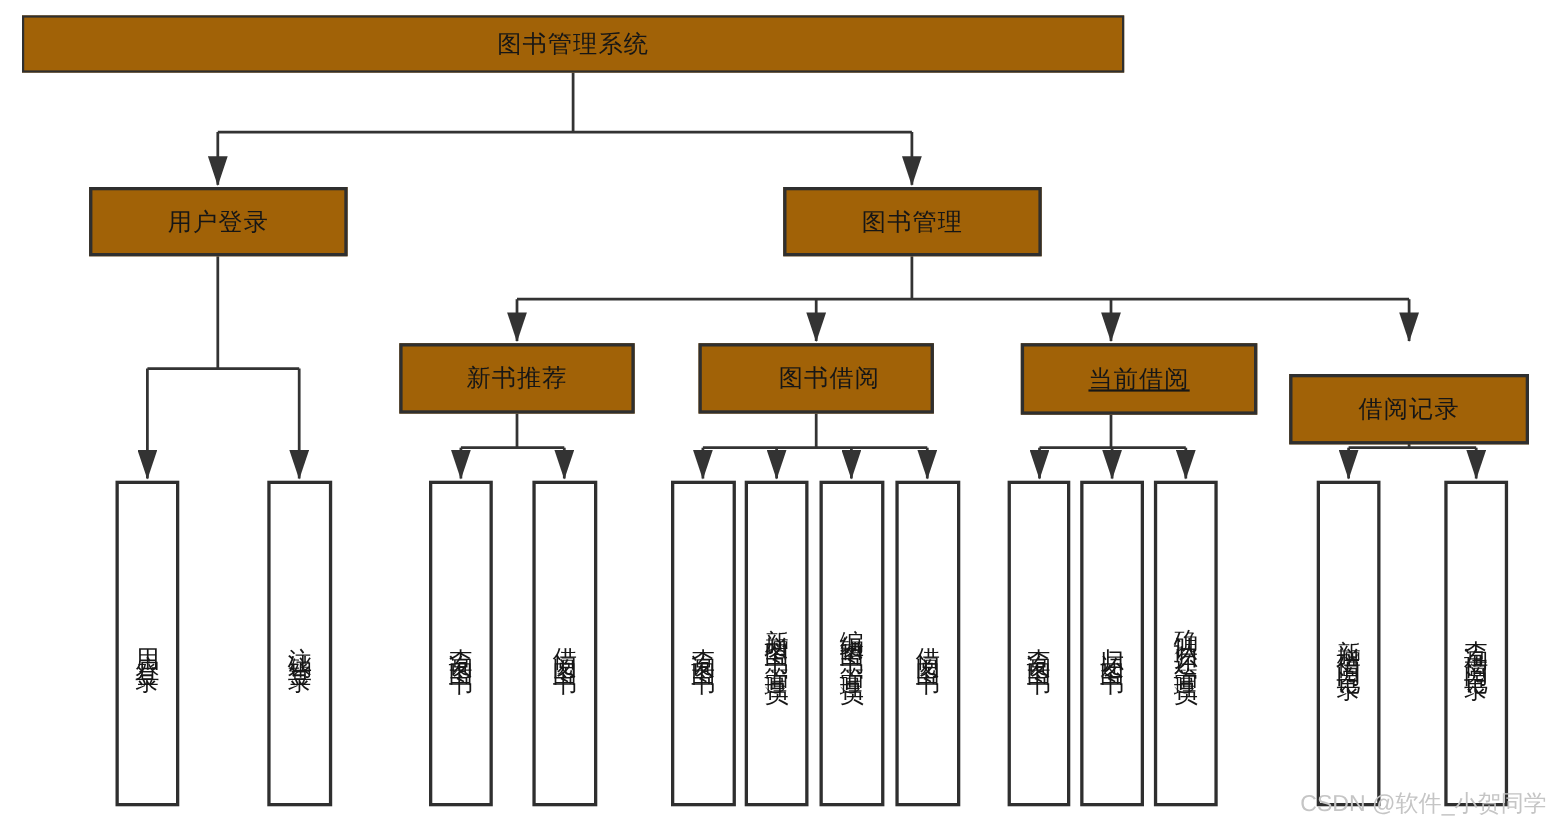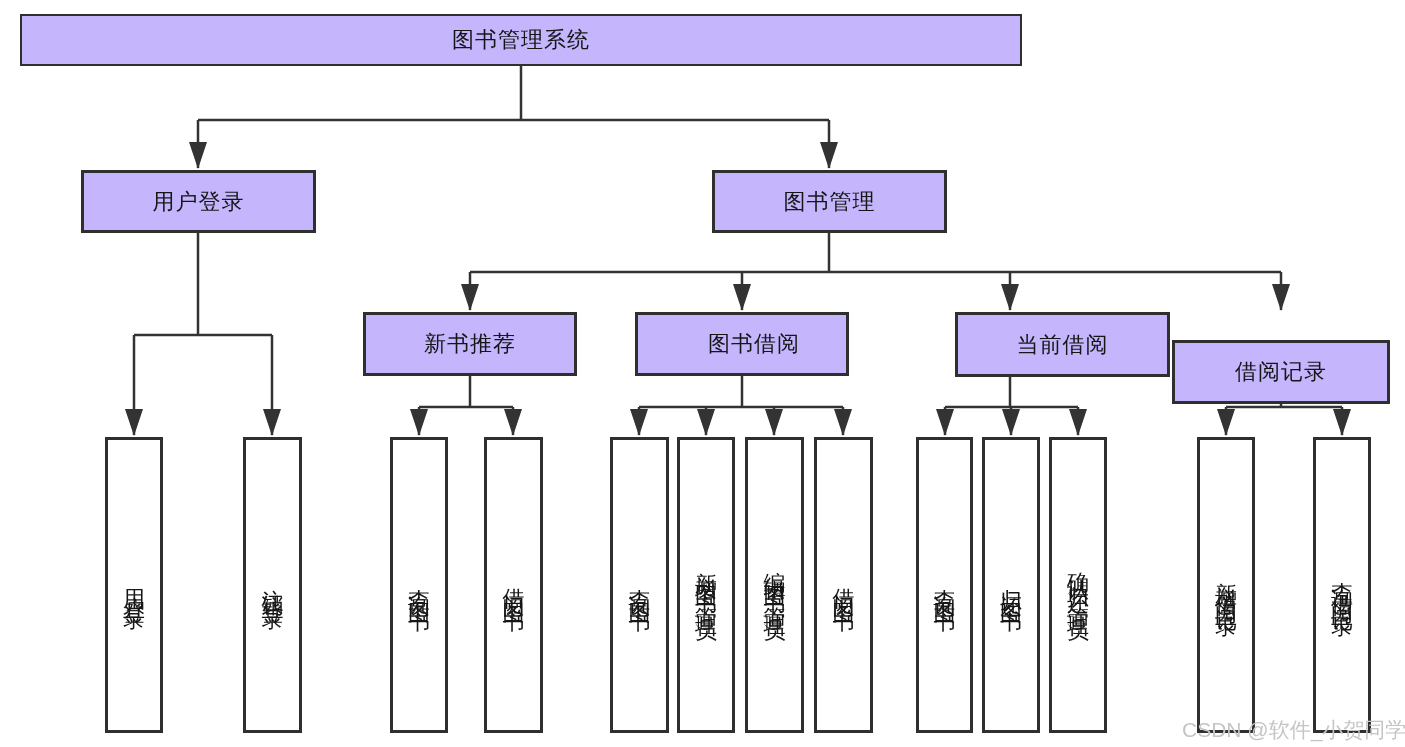--- a/index.html
+++ b/index.html
@@ -18,21 +18,21 @@
   }
   #wires {
     position: absolute;
     left: 0;
     top: 0;
     z-index: 1;
   }
   .node {
     position: absolute;
     box-sizing: border-box;
-    background: #c4b5fd;
+    background: #a16207;
     border: 3px solid #2f2f2f;
     display: flex;
     align-items: center;
     justify-content: center;
     font-size: 22px;
     letter-spacing: 1px;
     z-index: 2;
     white-space: nowrap;
   }
   .node.root {
@@ -120,21 +120,21 @@
     </g>
   </svg>
 
   <div class="node root" style="left:20px; top:14px; width:1002px; height:52px;">图书管理系统</div>
 
   <div class="node" style="left:81px; top:170px; width:235px; height:63px;">用户登录</div>
   <div class="node" style="left:712px; top:170px; width:235px; height:63px;text-align:center;">图书管理</div>
 
   <div class="node" style="left:363px; top:312px; width:214px; height:64px;text-align:center;">新书推荐</div>
   <div class="node" style="left:635px; top:312px; width:214px; height:64px;padding-left:24px;">图书借阅</div>
-  <div class="node" style="left:955px; top:312px; width:215px; height:65px;">当前借阅</div>
+  <div class="node" style="left:928px; top:312px; width:215px; height:65px;text-decoration:underline;">当前借阅</div>
   <div class="node" style="left:1172px; top:312px; width:218px; height:64px;margin-top:28px;">借阅记录</div>
 
   <div class="vnode" style="left:105px; top:437px; width:58px; height:296px;">用户登录</div>
   <div class="vnode" style="left:243px; top:437px; width:59px; height:296px;">注销登录</div>
 
   <div class="vnode" style="left:390px; top:437px; width:58px; height:296px;">查询图书</div>
   <div class="vnode" style="left:484px; top:437px; width:59px; height:296px;">借阅图书</div>
 
   <div class="vnode" style="left:610px; top:437px; width:59px; height:296px;">查询图书</div>
   <div class="vnode" style="left:677px; top:437px; width:58px; height:296px;">新增图书（管理员）</div>

